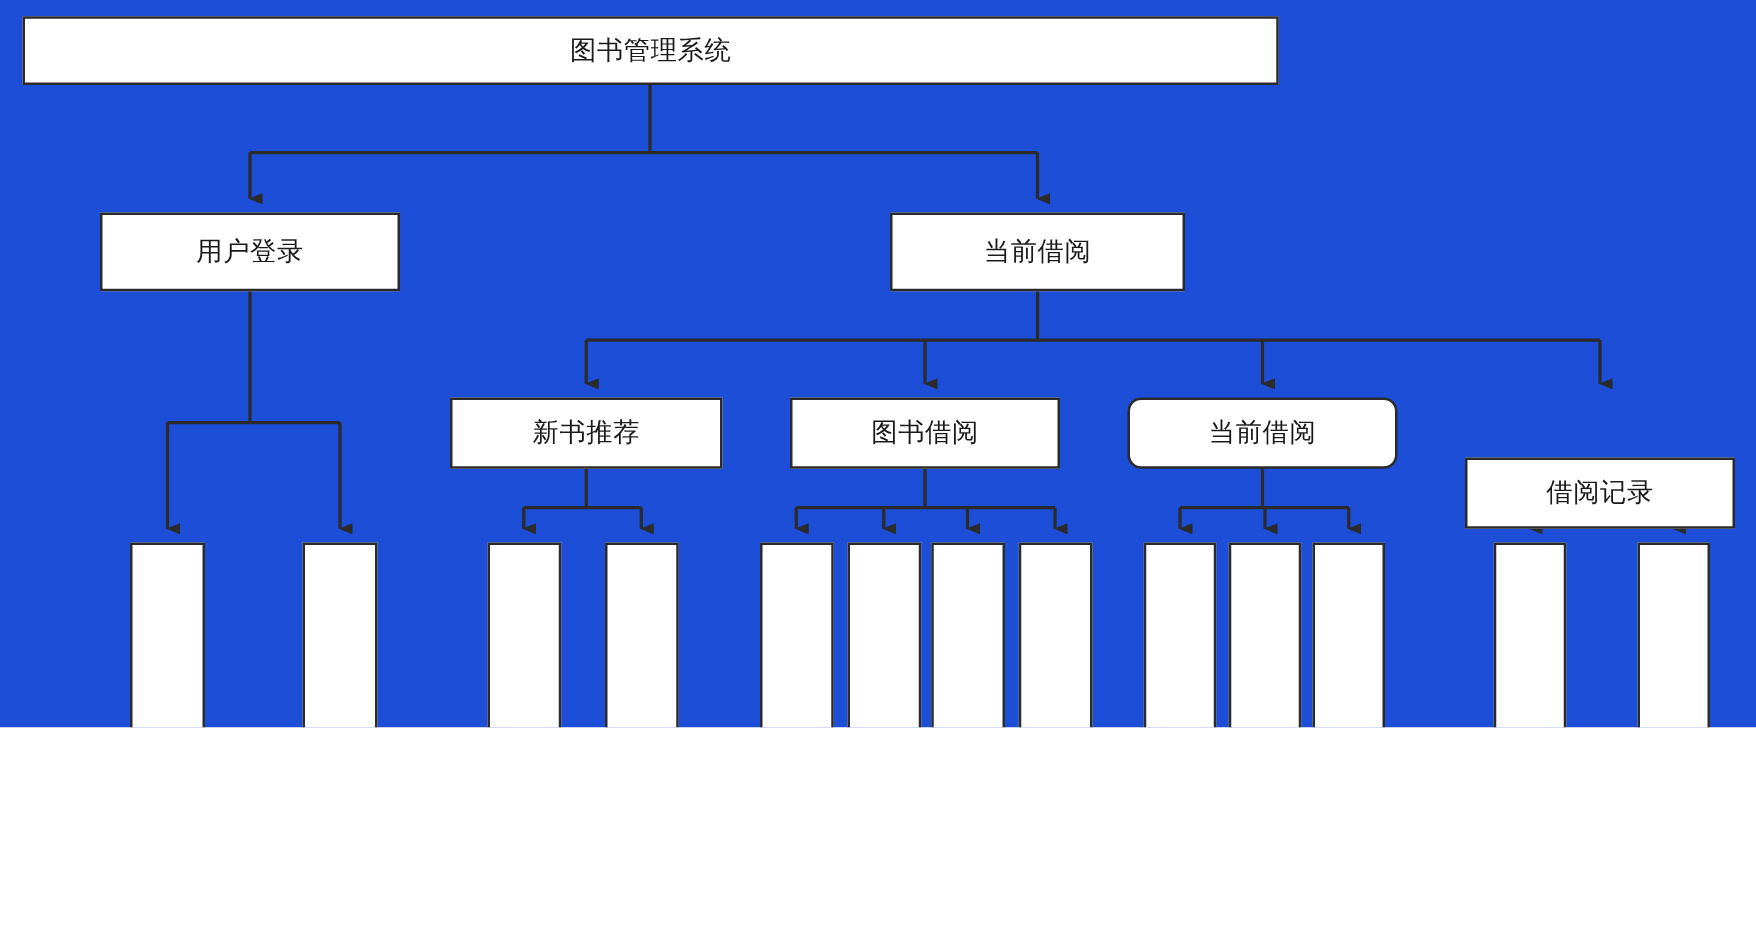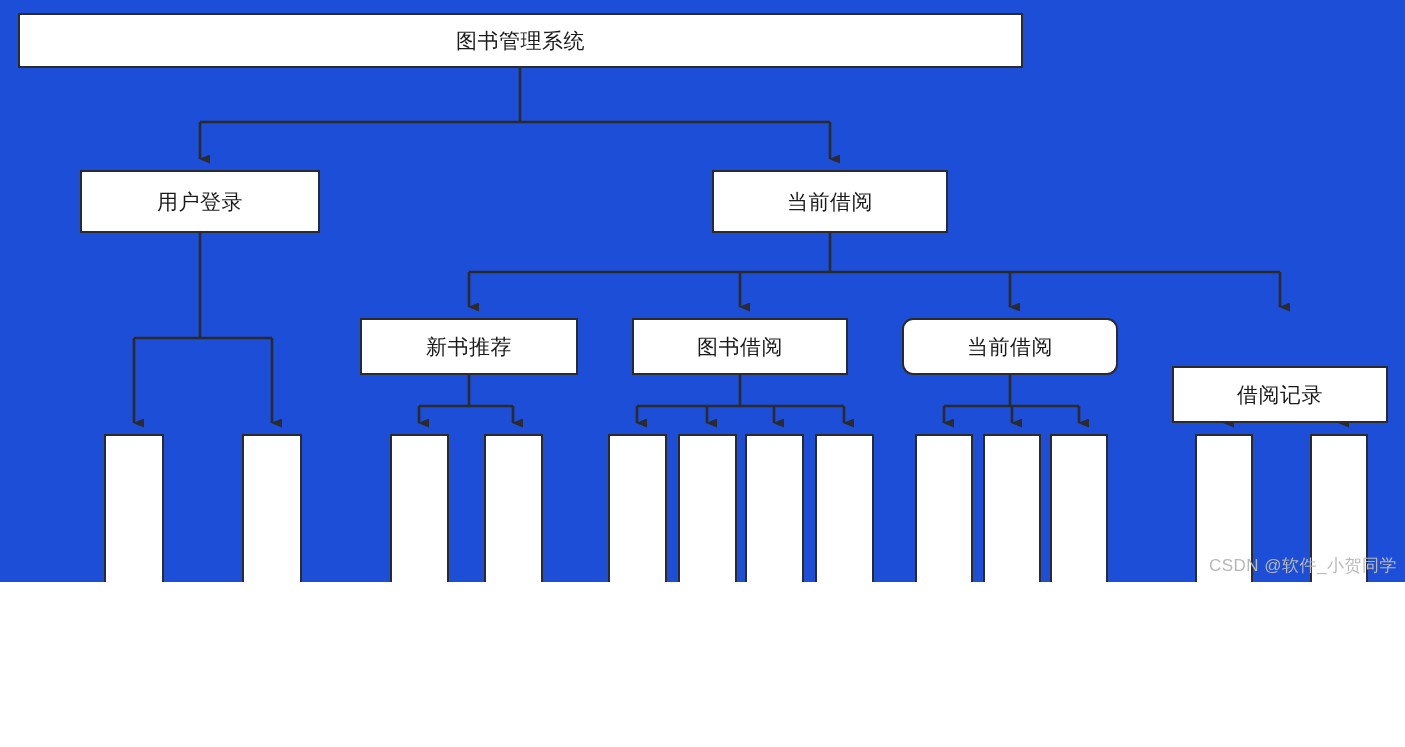--- a/index.html
+++ b/index.html
@@ -170,14 +170,13 @@
         <span class="node-label">确认归还（管理员）</span>
       </div>
       <div class="node vertical" style="left: 1195px; top: 434px; width: 58px; height: 300px;">
         <span class="node-label">新增借阅记录</span>
       </div>
       <div class="node vertical" style="left: 1310px; top: 434px; width: 58px; height: 300px;">
         <span class="node-label">查询借阅记录</span>
       </div>
     </div>
 
-  <div id="watermark">CSDN @软件_小贺同学</div>
 </div>
 
 </body></html>

